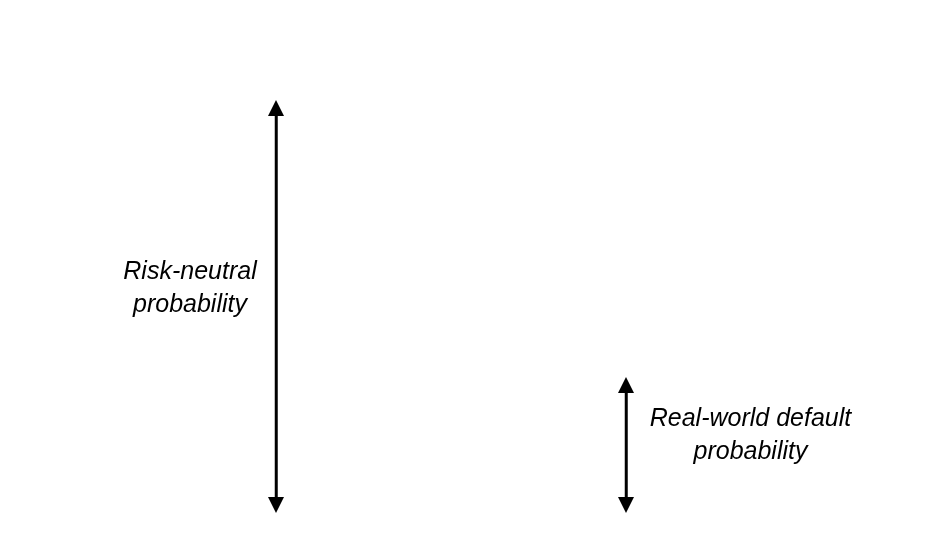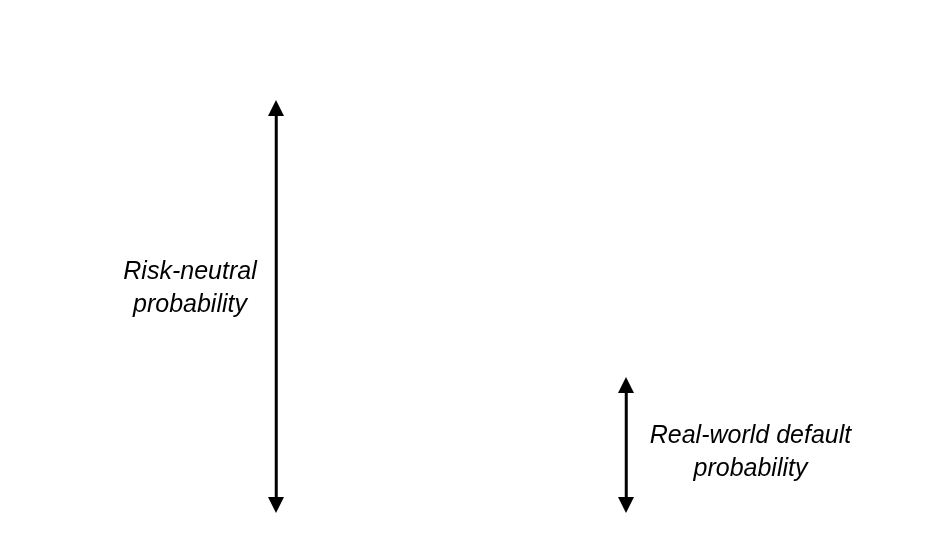--- a/index.html
+++ b/index.html
@@ -107,21 +107,21 @@
     text-align: center;
     color: var(--text);
   }
   .annotation-left {
     left: 85px;
     top: 254px;
     width: 210px;
   }
   .annotation-right {
     left: 628px;
-    top: 418px;
+    top: 401px;
     width: 245px;
   }
 </style>
 </head>
 <body>
 
 <div class="canvas">
 
   <div class="v-arrow arrow-left">
     <div class="head-up"></div>

